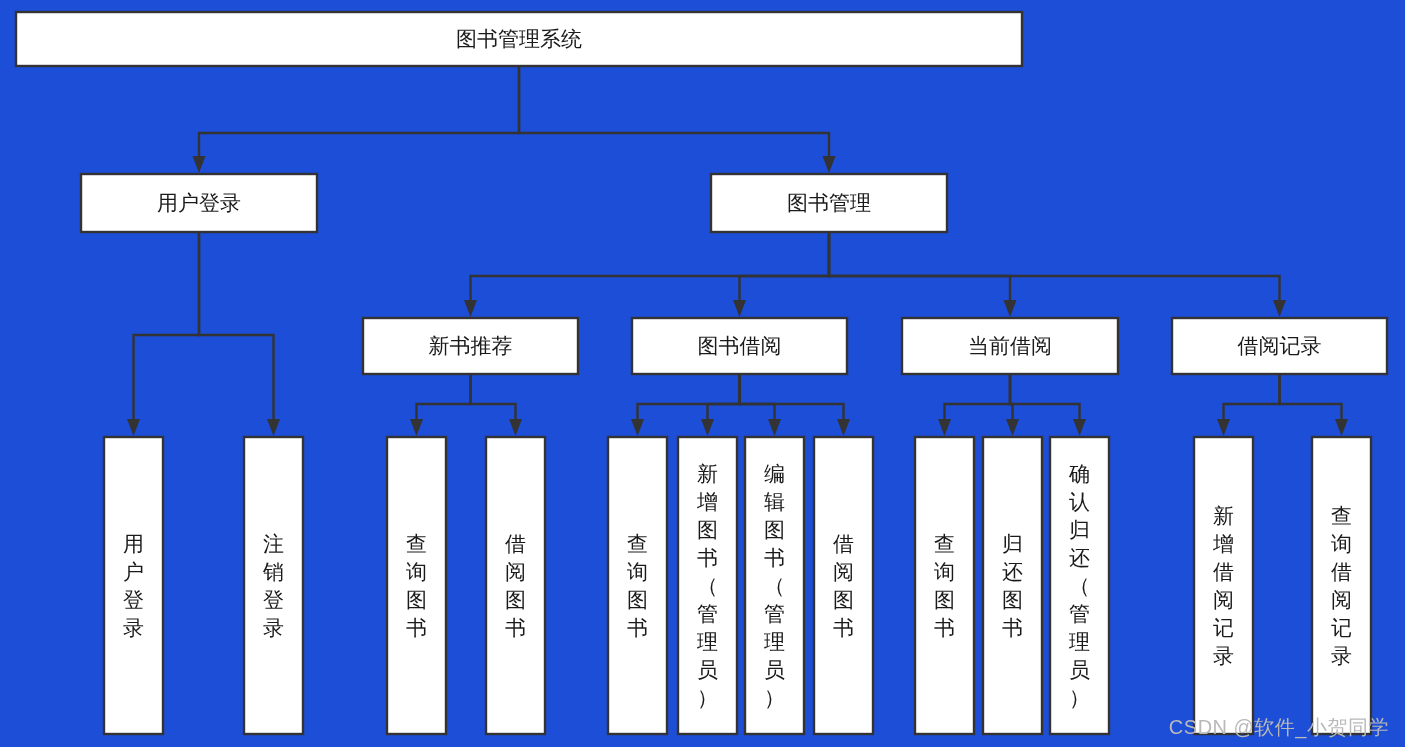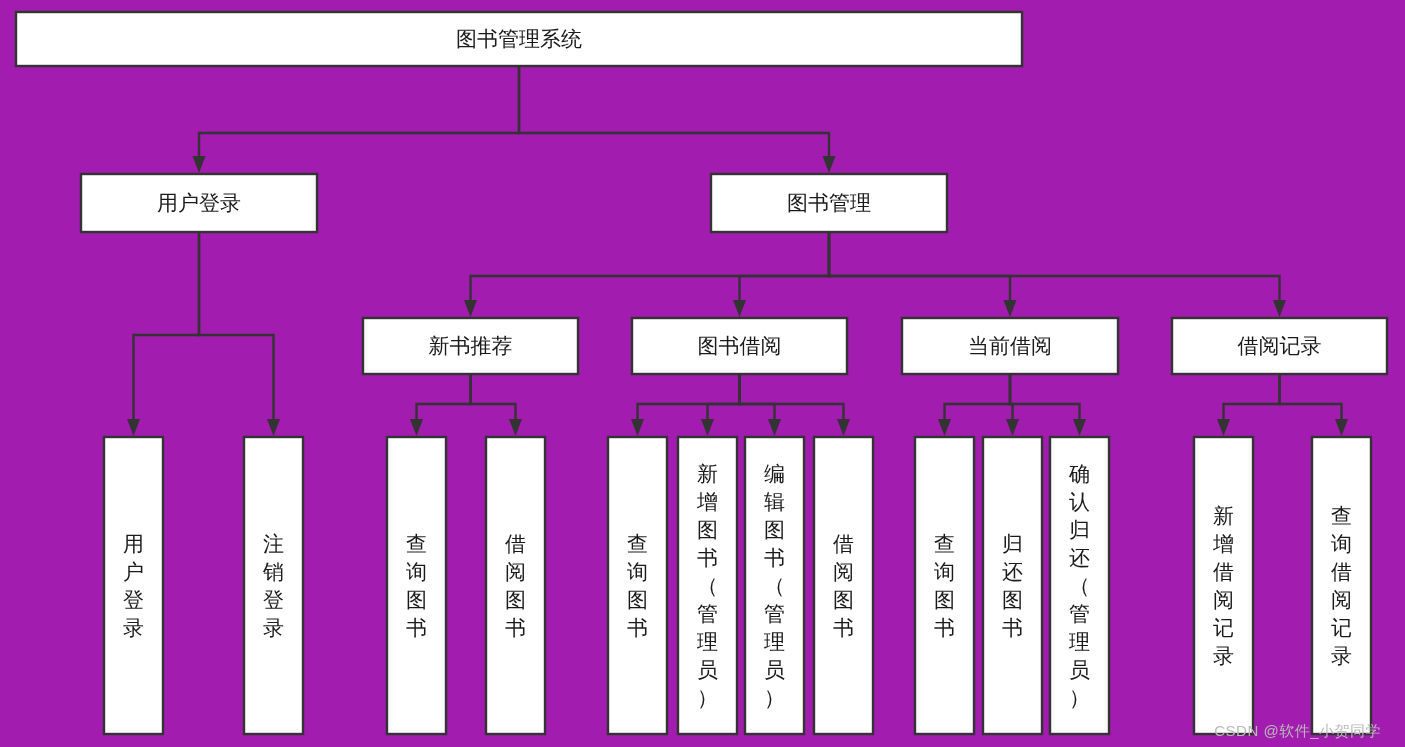--- a/index.html
+++ b/index.html
@@ -11,21 +11,21 @@
   body {
     width: 1405px;
     height: 747px;
     font-family: "Liberation Sans", "DejaVu Sans", sans-serif;
     overflow: hidden;
   }
   #diagram-root {
     position: relative;
     width: 1405px;
     height: 747px;
-    background: #a21caf;
+    background: #1d4ed8;
   }
   svg#tree-svg {
     position: absolute;
     left: 0;
     top: 0;
     width: 1405px;
     height: 747px;
     display: block;
   }
   .node-rect {
@@ -51,24 +51,24 @@
     stroke-width: 2.4;
     fill: none;
     stroke-linecap: butt;
   }
   .arrow-head {
     fill: #333333;
     stroke: none;
   }
   .watermark {
     position: absolute;
-    right: 24px;
+    right: 16px;
     bottom: 6px;
     font-family: "Liberation Sans", "DejaVu Sans", sans-serif;
-    font-size: 15px;
+    font-size: 20px;
     color: #b9b9b9;
     white-space: nowrap;
     letter-spacing: 0.5px;
   }
 </style>
 </head>
 <body>
 
 <div id="diagram-root">
 

